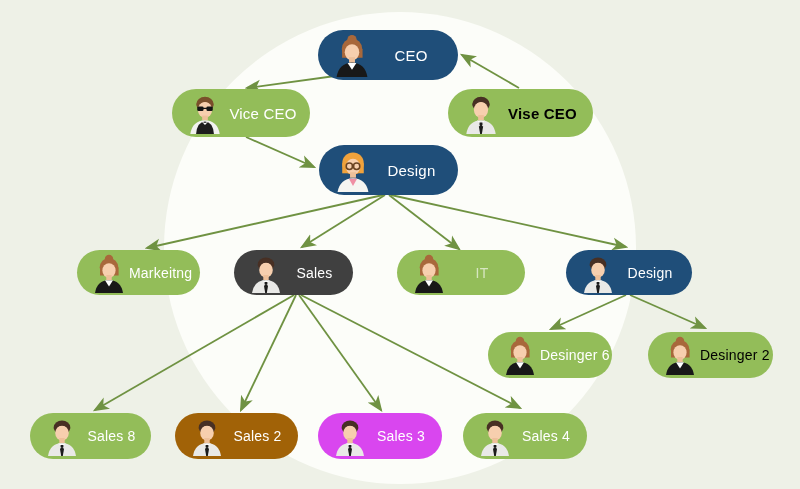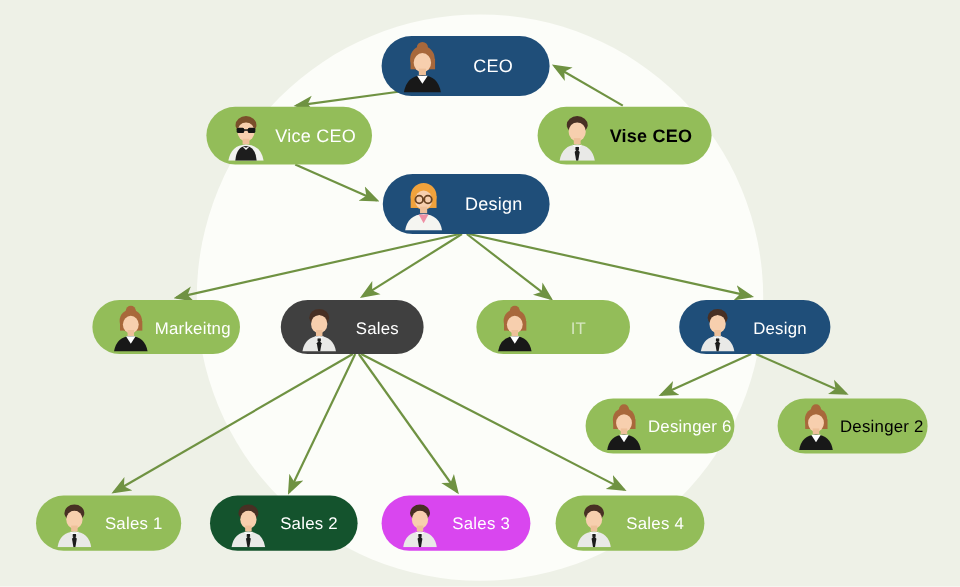--- a/index.html
+++ b/index.html
@@ -195,23 +195,23 @@
         <svg class="avatar" width="40" height="40" viewBox="0 0 40 40" xmlns="http://www.w3.org/2000/svg">
           <ellipse cx="20" cy="11.5" rx="8.3" ry="7" fill="#483024"></ellipse>
           <ellipse cx="20" cy="17" rx="6.8" ry="7.6" fill="#f7cfae"></ellipse>
           <path d="M11.7 13 Q13 5.5 20 5.5 Q27 5.5 28.3 13 Q24 9.5 20 9.5 Q16 9.5 11.7 13 Z" fill="#483024"></path>
           <rect x="17.3" y="22" width="5.4" height="5" fill="#eec09a"></rect>
           <path d="M6 40 Q8 27.5 20 27 Q32 27.5 34 40 Z" fill="#e9e9e7"></path>
           <path d="M16 27 L20 31 L24 27 L20 28.6 Z" fill="#ffffff"></path>
           <rect x="18.6" y="29" width="2.8" height="2.4" fill="#1b1b1b"></rect>
           <path d="M20 30.5 L22 33 L20.8 40 L19.2 40 L18 33 Z" fill="#1b1b1b"></path>
         </svg>
-        <span class="label">Sales 1</span>
-      </div>
-      <div class="node secondary" style="left: 175px; top: 413px; width: 123px; height: 46px; background: #14532d; font-size: 14px; color: rgb(255, 255, 255);">
+        <span class="label">Sales 8</span>
+      </div>
+      <div class="node secondary" style="left: 175px; top: 413px; width: 123px; height: 46px; background: #a16207; font-size: 14px; color: rgb(255, 255, 255);">
         <svg class="avatar" width="40" height="40" viewBox="0 0 40 40" xmlns="http://www.w3.org/2000/svg">
           <ellipse cx="20" cy="11.5" rx="8.3" ry="7" fill="#483024"></ellipse>
           <ellipse cx="20" cy="17" rx="6.8" ry="7.6" fill="#f7cfae"></ellipse>
           <path d="M11.7 13 Q13 5.5 20 5.5 Q27 5.5 28.3 13 Q24 9.5 20 9.5 Q16 9.5 11.7 13 Z" fill="#483024"></path>
           <rect x="17.3" y="22" width="5.4" height="5" fill="#eec09a"></rect>
           <path d="M6 40 Q8 27.5 20 27 Q32 27.5 34 40 Z" fill="#e9e9e7"></path>
           <path d="M16 27 L20 31 L24 27 L20 28.6 Z" fill="#ffffff"></path>
           <rect x="18.6" y="29" width="2.8" height="2.4" fill="#1b1b1b"></rect>
           <path d="M20 30.5 L22 33 L20.8 40 L19.2 40 L18 33 Z" fill="#1b1b1b"></path>
         </svg>

